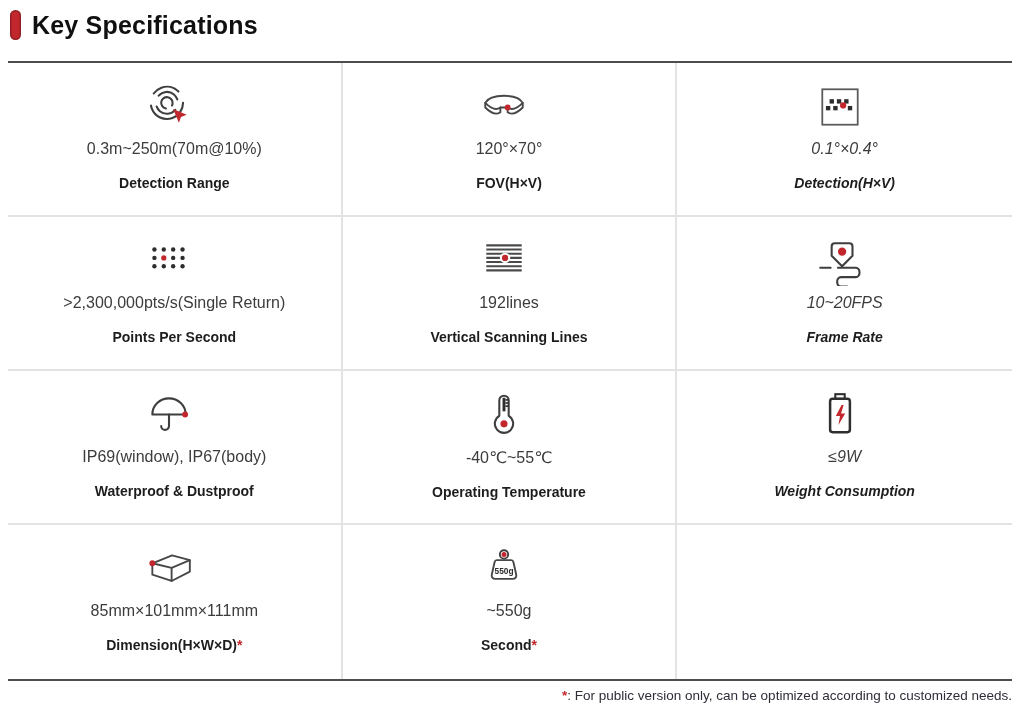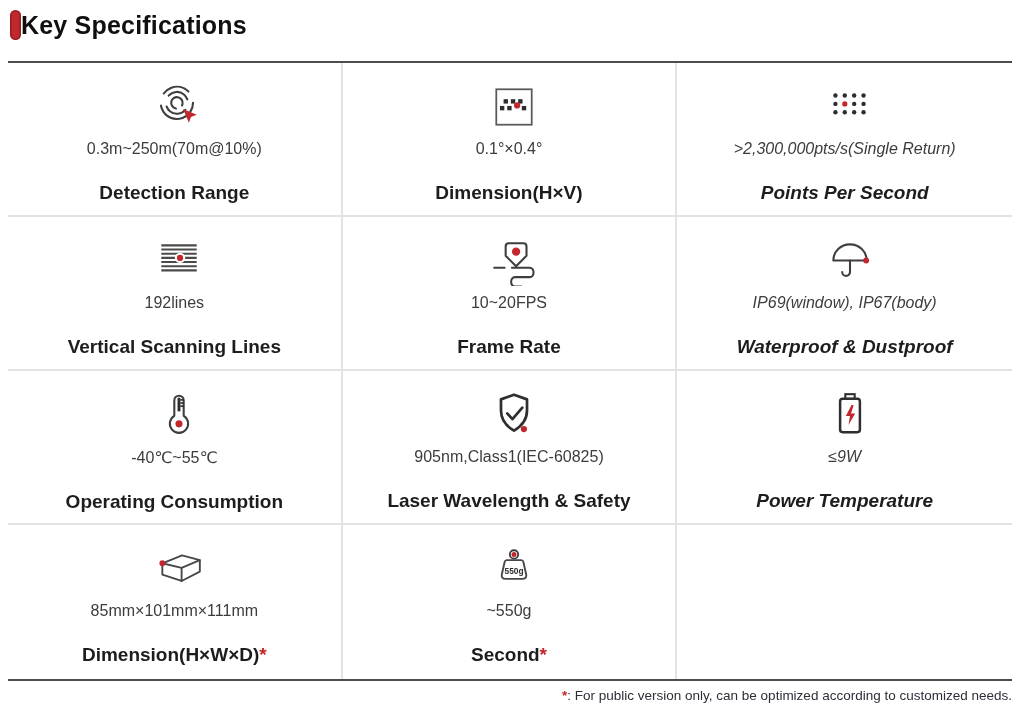--- a/index.html
+++ b/index.html
@@ -5,21 +5,21 @@
   :root { --accent: #c1272d; }
   * { box-sizing: border-box; }
   html, body { margin: 0; padding: 0; }
   body {
     width: 1020px; height: 715px;
     background: #ffffff;
     font-family: "Liberation Sans", "DejaVu Sans", sans-serif;
     color: #222;
     overflow: hidden;
   }
-  .header { display: flex; align-items: center; margin: 10px 0 0 10px; }
+  .header { display: flex; align-items: center; gap: 11px; margin: 10px 0 0 10px; }
   .accent-bar {
     width: 11px; height: 30px; border-radius: 5.5px;
     background: var(--accent);
     box-shadow: inset 0 0 0 1.5px rgba(60,20,20,.35);
   }
   .page-title {
     font-size: 25px; font-weight: bold; color: #101010; letter-spacing: .2px;
   }
   .spec-table {
     margin: 21px 8px 0 8px;
@@ -32,24 +32,24 @@
     height: 154px;
     padding-top: 17px;
     display: flex; flex-direction: column; align-items: center;
     border-right: 2px solid #e3e3e3;
     border-bottom: 2px solid #e3e3e3;
   }
   .cell:nth-child(3n) { border-right: none; font-style: italic; }
   .cell:nth-child(n+10) { border-bottom: none; }
   .icon-box {
     height: 54px; width: 60px;
-    display: flex; align-items: center; justify-content: flex-end;
+    display: flex; align-items: center; justify-content: flex-start;
   }
   .value { margin-top: 6px; font-size: 16px; color: #3c3c3c; }
-  .label { margin-top: 24px; font-size: 19px; font-weight: bold; color: #1d1d1d; }
+  .label { margin-top: 17px; font-size: 14px; font-weight: bold; color: #1d1d1d; }
   .star { color: var(--accent); font-weight: bold; }
   .footnote {
     margin: 7px 8px 0 0;
     text-align: right;
     font-size: 13.5px; color: #2e2e38;
   }
   .footnote .star { font-size: 13.5px; }
   svg { display: block; }
   .ln { fill: none; stroke: #3e3e3e; stroke-width: 2; stroke-linecap: round; stroke-linejoin: round; }
   .lnt { fill: none; stroke: #474747; stroke-width: 1.8; stroke-linecap: round; stroke-linejoin: round; }
@@ -74,39 +74,53 @@
           <circle cx="22" cy="20" r="10.5" stroke-dasharray="22 11" transform="rotate(40 22 20)"></circle>
           <circle cx="22" cy="20" r="15.5" stroke-dasharray="27 12" transform="rotate(70 22 20)"></circle>
         </g>
         <path class="acc" d="M28,26 L41,31.5 L35.5,33.5 L33.5,39 Z"></path>
       </svg>
     </div>
     <div class="value">0.3m~250m(70m@10%)</div>
     <div class="label"><span>Detection Range</span><span class="star"></span></div>
   </div>
 
+  <div class="cell">
+    <div class="icon-box">
+      <svg viewBox="0 0 48 48" width="50" height="50">
+        <g class="lnt">
+          <path d="M6,20 C11,11 37,11 42,20 C36,26 31,27 27.5,24.5 L20.5,24.5 C17,27 12,26 6,20 Z"></path>
+          <path d="M6,20 L6,24.5 C12,30.5 17,31.5 20.5,29 L20.5,24.5"></path>
+          <path d="M42,20 L42,24.5 C36,30.5 31,31.5 27.5,29 L27.5,24.5"></path>
+        </g>
+        <circle class="acc" cx="27.5" cy="24.5" r="2.8"></circle>
+      </svg>
+    </div>
+    <div class="value">120°×70°</div>
+    <div class="label"><span>FOV(H×V)</span><span class="star"></span></div>
+  </div>
 
   <div class="cell">
     <div class="icon-box">
       <svg viewBox="0 0 48 48" width="50" height="50">
         <rect x="7" y="7" width="34" height="34" fill="none" stroke="#5a5a5a" stroke-width="1.7"></rect>
         <g class="dk">
           <rect x="14" y="16.5" width="4.2" height="4.2"></rect>
           <rect x="21" y="16.5" width="4.2" height="4.2"></rect>
           <rect x="28" y="16.5" width="4.2" height="4.2"></rect>
           <rect x="10.5" y="23" width="4.2" height="4.2"></rect>
           <rect x="17.5" y="23" width="4.2" height="4.2"></rect>
           <rect x="31.5" y="23" width="4.2" height="4.2"></rect>
           <rect x="24.5" y="29.5" width="4.2" height="4.2" opacity="0"></rect>
         </g>
         <circle class="acc" cx="27" cy="22.5" r="3"></circle>
       </svg>
     </div>
     <div class="value">0.1°×0.4°</div>
-    <div class="label"><span>Dimension(H×V)</span><span class="star"></span></div>
+    <div class="label"><span>Detection(H×V)</span><span class="star"></span></div>
   </div>
 
   <div class="cell">
     <div class="icon-box">
       <svg viewBox="0 0 48 48" width="50" height="50">
         <g class="dk">
           <circle cx="10" cy="13" r="2.1"></circle>
             <circle cx="19" cy="13" r="2.1"></circle>
             <circle cx="28" cy="13" r="2.1"></circle>
             <circle cx="37" cy="13" r="2.1"></circle>
@@ -177,45 +191,34 @@
         <rect class="dk" x="22.6" y="7.5" width="2.8" height="13"></rect>
         <g stroke="#2d2d2d" stroke-width="1.6">
           <line x1="25.4" y1="9.5" x2="28.6" y2="9.5"></line>
           <line x1="25.4" y1="12.5" x2="28.6" y2="12.5"></line>
           <line x1="25.4" y1="15.5" x2="28.6" y2="15.5"></line>
         </g>
         <circle class="acc" cx="24" cy="32.5" r="3.4"></circle>
       </svg>
     </div>
     <div class="value">-40℃~55℃</div>
-    <div class="label"><span>Operating Consumption</span><span class="star"></span></div>
-  </div>
-
-  <div class="cell">
-    <div class="icon-box">
-      <svg viewBox="0 0 48 48" width="50" height="50">
-        <path fill="none" stroke="#2f2f2f" stroke-width="2.6" stroke-linejoin="round" d="M24,4.5 l12.5,4.5 v10.5 c0,9.5 -5.5,15.5 -12.5,19.5 c-7,-4 -12.5,-10 -12.5,-19.5 V9 Z"></path>
-        <path fill="none" stroke="#2f2f2f" stroke-width="2.6" stroke-linecap="round" stroke-linejoin="round" d="M17.5,22.5 l5,5.5 L32,17"></path>
-        <circle class="acc" cx="33.5" cy="37.5" r="3"></circle>
-      </svg>
-    </div>
-    <div class="value">905nm,Class1(IEC-60825)</div>
-    <div class="label"><span>Laser Wavelength &amp; Safety</span><span class="star"></span></div>
-  </div>
+    <div class="label"><span>Operating Temperature</span><span class="star"></span></div>
+  </div>
+
 
   <div class="cell">
     <div class="icon-box">
       <svg viewBox="0 0 48 48" width="50" height="50">
         <rect x="19.5" y="4" width="9" height="4.5" fill="none" stroke="#2f2f2f" stroke-width="2"></rect>
         <rect x="14.5" y="8.5" width="19" height="32" rx="2.5" fill="none" stroke="#2f2f2f" stroke-width="2.4"></rect>
         <polygon class="acc" points="25.5,14.5 20,25 24,25 22.5,33.5 29,22.5 25,22.5 27.5,14.5"></polygon>
       </svg>
     </div>
     <div class="value">≤9W</div>
-    <div class="label"><span>Power Temperature</span><span class="star"></span></div>
+    <div class="label"><span>Weight Consumption</span><span class="star"></span></div>
   </div>
 
   <div class="cell">
     <div class="icon-box">
       <svg viewBox="0 0 48 48" width="50" height="50">
         <g class="lnt">
           <path d="M8,18.5 L27,11 L44,15.5 L26.5,23 Z"></path>
           <path d="M8,18.5 V29.5 L26.5,35.5 V23"></path>
           <path d="M44,15.5 V26.5 L26.5,35.5"></path>
         </g>

